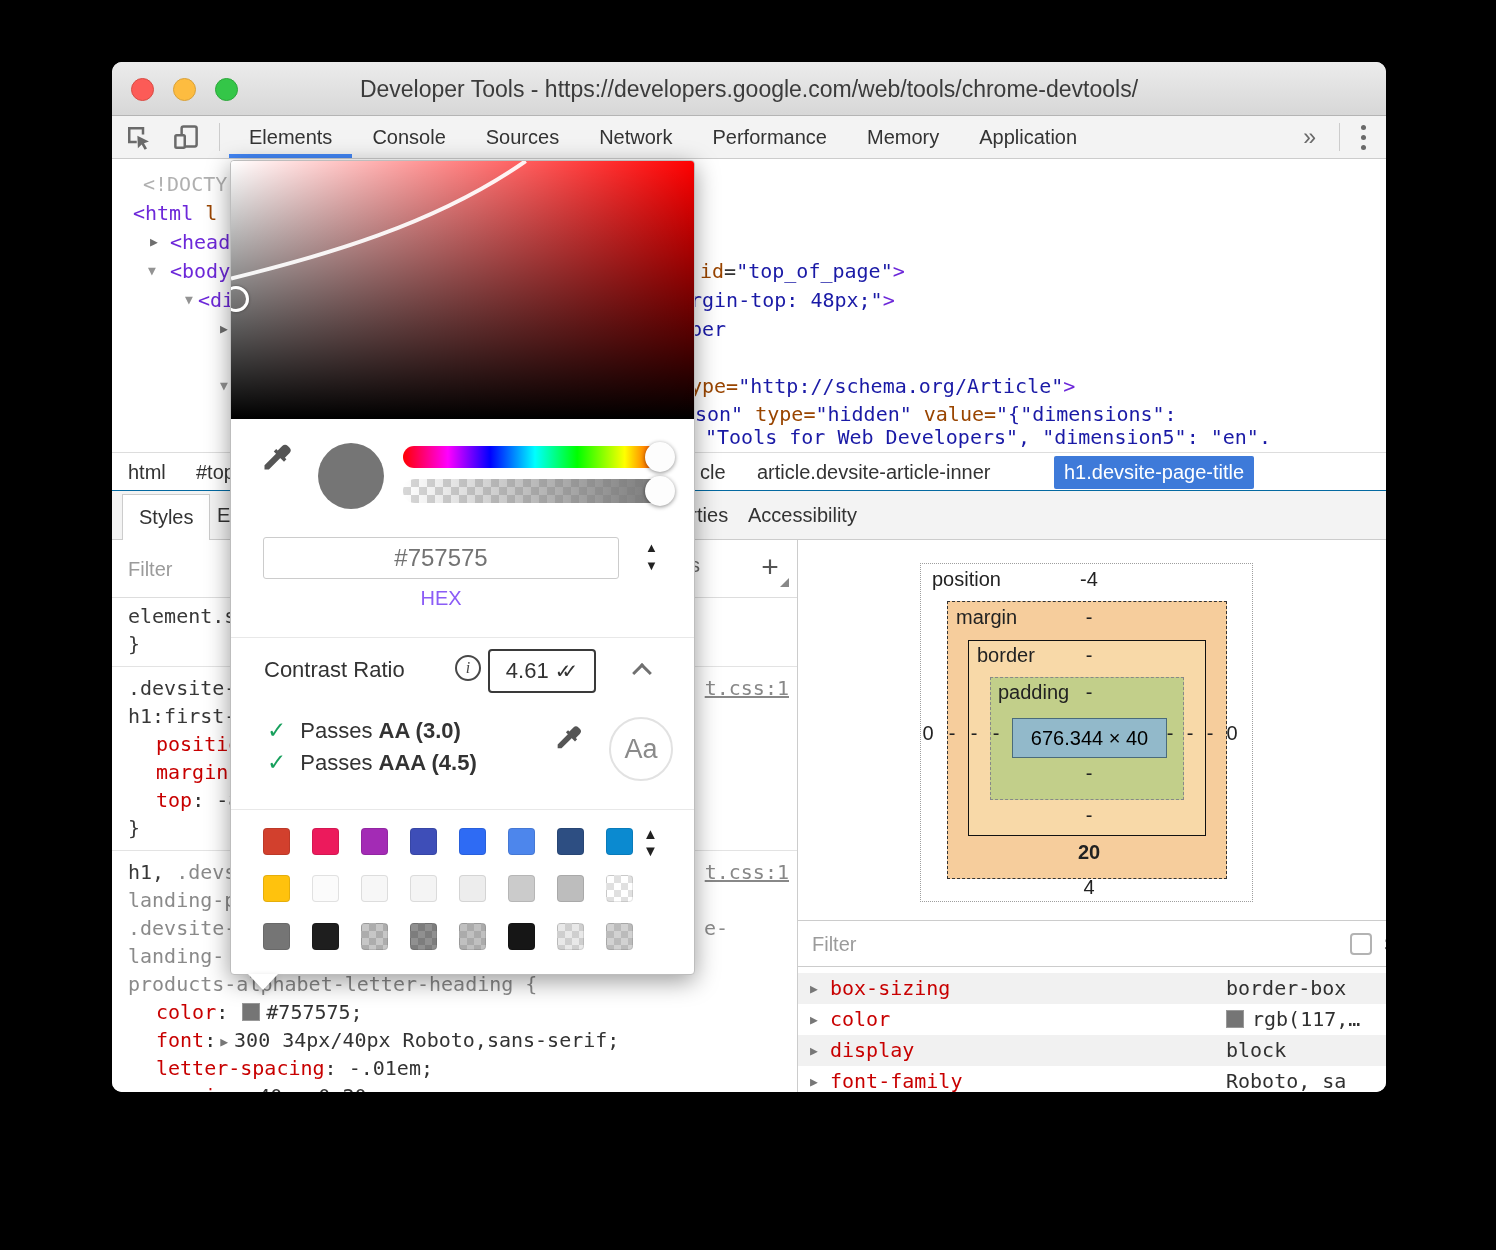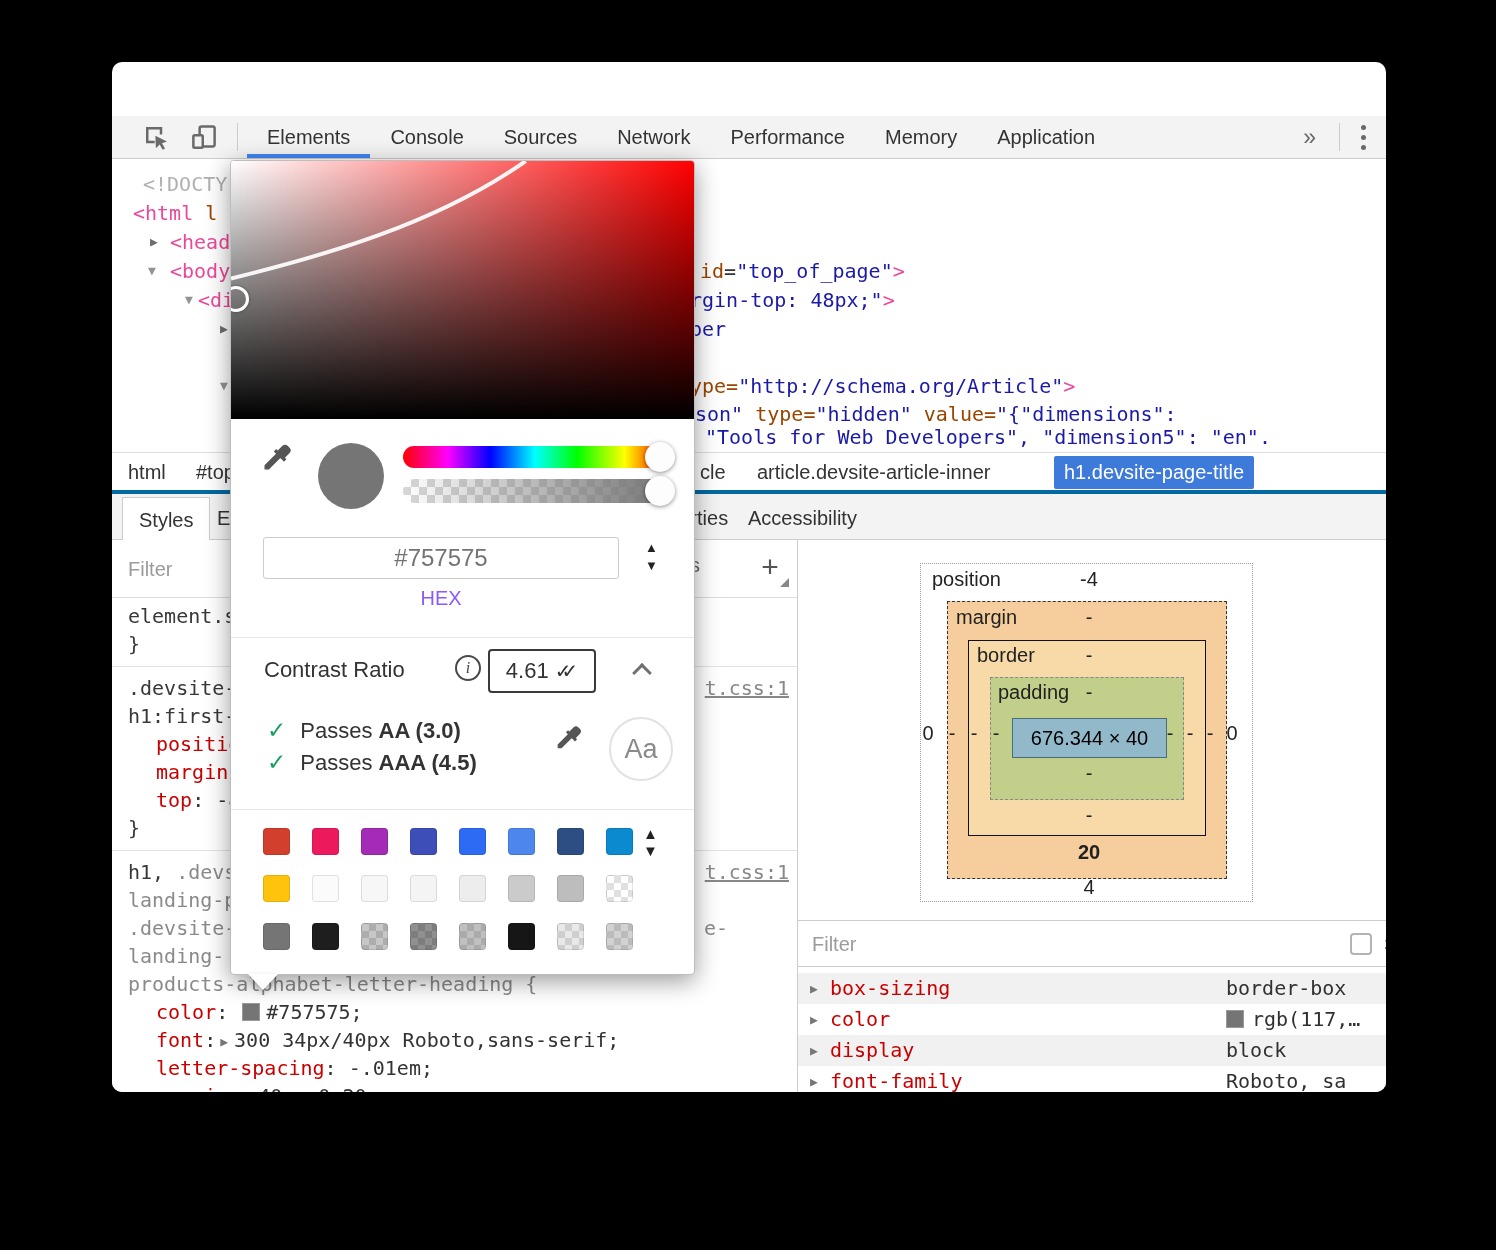--- a/index.html
+++ b/index.html
@@ -7,47 +7,47 @@
 
   
   .window { position:absolute; left:112px; top:62px; width:1274px; height:1030px; background:#fff;
             border-radius:10px; box-shadow:0 28px 70px rgba(0,0,0,.65), 0 0 0 1px rgba(0,0,0,.4); overflow:hidden; }
   .titlebar { height:54px; background:linear-gradient(#ececec,#d7d7d7); border-bottom:1px solid #b4b4b4; position:relative; }
   .tl { position:absolute; top:16px; width:23px; height:23px; border-radius:50%; }
   .title { line-height:54px; text-align:center; font-size:23px; color:#3b3b3b; }
 
   
   .toolbar { position:absolute; top:54px; left:0; width:100%; height:43px; background:#f3f3f3; border-bottom:1px solid #ccc;
-             display:flex; align-items:center; padding-left:20px; }
+             display:flex; align-items:center; padding-left:2px; }
   .tool-icon { width:30px; height:30px; margin:0 9px; color:#6a6a6a; flex:none; }
   .tool-icon svg { width:100%; height:100%; }
   .tsep { width:1px; height:28px; background:#ccc; margin:0 9px; flex:none; }
   .tab { font-size:20px; color:#333; padding:0 20px; height:42px; line-height:42px; position:relative; white-space:nowrap; }
   .tab.active::after { content:""; position:absolute; left:0; right:0; bottom:0; height:4px; background:var(--accent,#4285f4); }
   .overflow-btn { font-size:23px; color:#696969; padding:0 14px; margin-left:auto; }
   .kebab { display:flex; flex-direction:column; gap:5px; padding:0 20px 0 12px; }
   .kebab i { width:5px; height:5px; border-radius:50%; background:#696969; }
 
   
   .elements-panel { position:absolute; top:97px; left:0; width:100%; height:293px; background:#fff;
                     font-family:"DejaVu Sans Mono",monospace; font-size:20px; color:#333; overflow:hidden; }
   .erow, .efrag { position:absolute; height:28px; line-height:28px; white-space:pre; }
   .earr { position:absolute; font-size:13px; line-height:28px; }
   .earr.collapsed { color:#6e6e6e; } .earr.expanded { color:#939393; }
-  .sg-tag{color:#ec4899} .sg-tagdim{color:#b67ab1} .sg-attr{color:#994500} .sg-val{color:#1a1aa6}
+  .sg-tag{color:#6d28d9} .sg-tagdim{color:#b67ab1} .sg-attr{color:#994500} .sg-val{color:#1a1aa6}
   .sg-gray{color:#b0b0b0} .sg-def{color:#333}
   .sg-sel{color:#383838} .sg-seldim{color:#8a8a8a} .sg-prop{color:#c80000} .sg-pval{color:#333}
 
   
   .breadcrumb { position:absolute; top:390px; left:0; width:100%; height:38px; background:#fff; border-top:1px solid #ddd; font-size:20px; }
   .crumb { position:absolute; line-height:38px; color:#333; white-space:pre; }
   .crumb.selected { top:3px; height:33px; line-height:33px; background:var(--crumb-bg,#3e7ad9); color:#fff; padding:0 10px; border-radius:2px; }
 
   
-  .sidetabs { position:absolute; top:428px; left:0; width:100%; height:50px; background:#f3f3f3; border-top:4px solid #0369a1; border-bottom:1px solid #ccc;padding-left:11px; }
+  .sidetabs { position:absolute; top:428px; left:0; width:100%; height:50px; background:#f3f3f3; border-top:1px solid #0369a1; border-bottom:1px solid #ccc;padding-left:11px; }
   .sidetab { position:absolute; font-size:20px; color:#333; line-height:48px; white-space:pre; }
   .sidetab.selected { top:3px; height:47px; line-height:45px; background:#fff; border:1px solid #ccc; border-bottom:none; padding:0 16px; }
 
   
   .pane-left  { position:absolute; top:478px; left:0; width:685px; height:552px; background:#fff; overflow:hidden; }
   .pane-right { position:absolute; top:478px; left:685px; width:589px; height:552px; background:#fff; overflow:hidden; border-left:1px solid #ccc; }
   .styles-toolbar { position:absolute; top:0; left:0; width:100%; height:58px; border-bottom:1px solid #ddd; }
   .filter-input { position:absolute; left:16px; top:13px; width:300px; height:32px; border:none; outline:none; font-size:20px; color:#333; background:transparent; }
   .filter-input::placeholder { color:#9b9b9b; }
   .pseudo-lbl { position:absolute; top:14px; font-size:20px; color:#666; }
@@ -125,20 +125,28 @@
       conic-gradient(#d0d0d0 25%, #fff 0 50%, #d0d0d0 0 75%, #fff 0) !important; background-size:100% 100%,14px 14px; }
   .pal-arrows { position:absolute; left:412px; top:664px; font-size:15px; color:#222; line-height:17px; text-align:center; }
   .grad-ring { position:absolute; left:-8px; top:125px; width:26px; height:26px; border:3px solid #fff; border-radius:50%;
                box-shadow:0 0 3px rgba(0,0,0,.4); }
 </style>
 </head>
 <body>
 
 <div class="window">
 
+  <div class="titlebar">
+    <div id="traffic-lights">
+        <span class="tl" style="left: 19px; background: rgb(252, 91, 87); border: 1px solid rgb(217, 76, 68);"></span>
+        <span class="tl" style="left: 61px; background: rgb(253, 188, 64); border: 1px solid rgb(216, 161, 58);"></span>
+        <span class="tl" style="left: 103px; background: rgb(52, 198, 72); border: 1px solid rgb(44, 167, 59);"></span>
+      </div>
+    <div class="title">Developer Tools - https://developers.google.com/web/tools/chrome-devtools/</div>
+  </div>
 
   <div class="toolbar">
     <span class="tool-icon">
       <svg viewBox="0 0 24 24">
           <path d="M4 4h13v6h-2V6H6v9h5v2H4z" fill="currentColor"></path>
           <path d="M11.5 11l9.3 4.6-4 1.3 2.4 4.2-1.9 1.1-2.4-4.2-3 3z" fill="currentColor"></path>
         </svg>
     </span>
     <span class="tool-icon">
       <svg viewBox="0 0 24 24">

